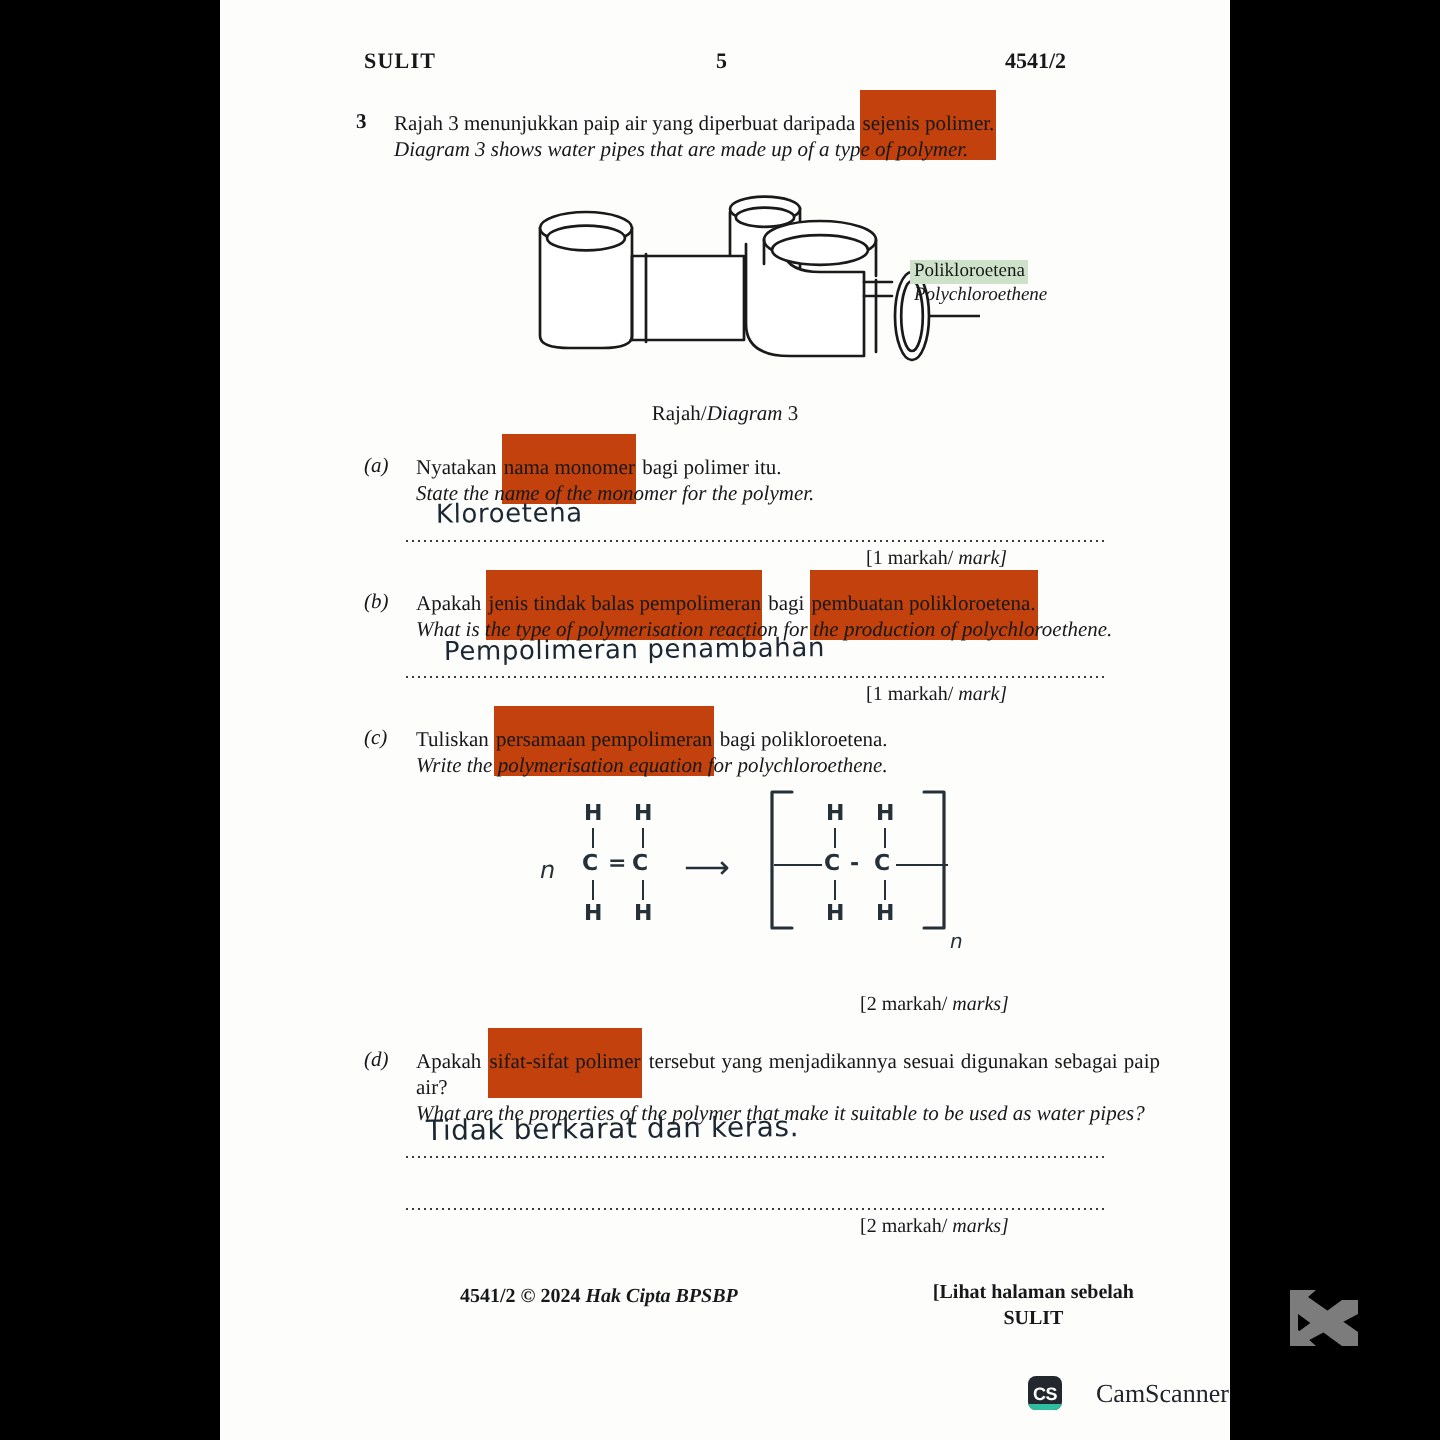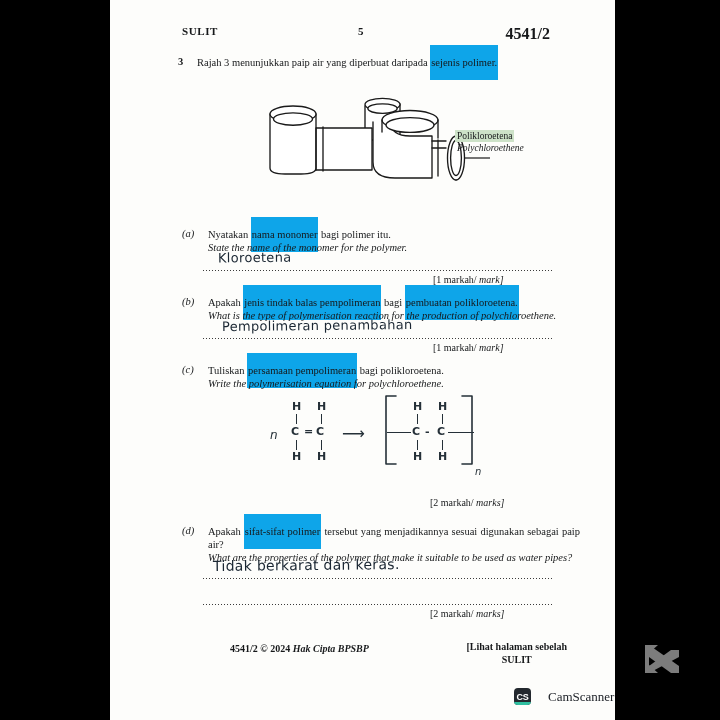--- a/index.html
+++ b/index.html
@@ -21,27 +21,27 @@
   
   .ghost{
     position:absolute;opacity:.045;color:#333;font-size:7px;
     letter-spacing:.4px;white-space:nowrap;
   }
 
   
   .hdr{position:absolute;top:25px;left:0;width:505px;height:14px;}
   .hdr .sulit{position:absolute;left:72px;top:0;font-weight:bold;font-size:11px;letter-spacing:.6px;}
   .hdr .pageno{position:absolute;left:248px;top:0;font-weight:bold;font-size:11px;}
-  .hdr .code{position:absolute;right:65px;top:0;font-weight:bold;font-size:16px;}
+  .hdr .code{position:absolute;right:82px;top:0;font-weight:bold;font-size:11px;}
 
   
   .qnum{position:absolute;left:68px;font-weight:bold;font-size:10.5px;}
   .qtext{position:absolute;font-size:10.5px;line-height:13px;}
   .en{font-style:italic;}
-  .hl{background:#0ea5e9;padding:12px 1px;}
+  .hl{background:#c2410c;padding:12px 1px;}
 
   
   .diagram{position:absolute;left:150px;top:92px;width:230px;height:95px;}
   .capt{position:absolute;top:202px;left:0;width:505px;text-align:center;font-size:10.5px;}
   .capt .it{font-style:italic;}
 
   .lbl-callout{position:absolute;left:345px;top:130px;font-size:9.5px;line-height:12px;}
   .lbl-callout .ms{background:#cde2c8;padding:0 2px;display:inline-block;}
   .lbl-callout .ens{font-style:italic;display:inline-block;padding:0 2px;}
 
@@ -103,20 +103,21 @@
 
     <div class="hdr">
       <div class="sulit">SULIT</div>
       <div class="pageno">5</div>
       <div class="code">4541/2</div>
     </div>
 
     <div class="qnum" style="top:56px;">3</div>
     <div class="qtext" style="left:87px;top:56px;width:380px;">
       <span>Rajah 3 menunjukkan paip air yang diperbuat daripada </span><span class="hl">sejenis polimer.</span><br>
+      <span class="en">Diagram 3 shows water pipes that are made up of a type of polymer.</span>
     </div>
 
     <div class="diagram">
       <svg viewBox="0 0 230 95" width="230" height="95">
         <g fill="#ffffff" stroke="#1a1a1a" stroke-width="1.35" stroke-linejoin="round" stroke-linecap="round">
 
           <path d="M105 14 L105 48 L140 48 L140 12"></path>
           <ellipse cx="122.5" cy="12.5" rx="17.5" ry="6.2"></ellipse>
           <ellipse cx="122.5" cy="16.6" rx="14.6" ry="4.8"></ellipse>
 
@@ -148,20 +149,23 @@
 
         <path d="M204 66 L232 66" stroke="#1a1a1a" stroke-width="1.2" fill="none"></path>
       </svg>
     </div>
 
     <div class="lbl-callout">
       <div class="ms">Poliklorοetena</div><br>
       <div class="ens">Polychloroethene</div>
     </div>
 
+    <div class="capt">
+      <span>Rajah/</span><span class="it">Diagram</span>&nbsp;<span>3</span>
+    </div>
 
     <div class="sub" style="top:228px;">(a)</div>
     <div class="qtext" style="left:98px;top:228px;width:370px;">
       <span>Nyatakan </span><span class="hl">nama monomer</span><span> bagi polimer itu.</span><br>
       <span class="en">State the name of the monomer for the polymer.</span>
     </div>
     <div class="hand" style="left:108px;top:250px;">Kloroetena</div>
     <div class="rule" style="left:92px;top:270px;width:350px;"></div>
     <div class="marks" style="left:323px;top:274px;">
       <span>[1 markah/</span><span class="it"> mark]</span>

